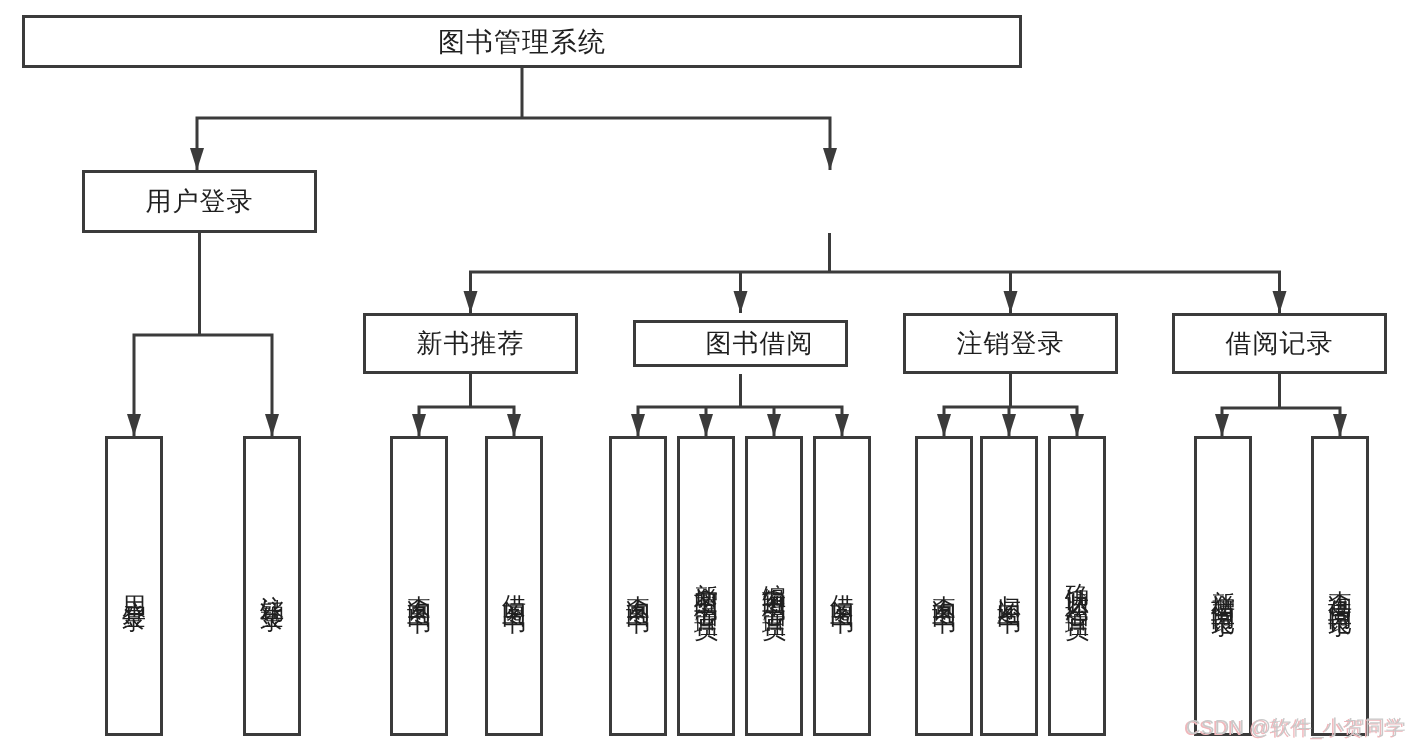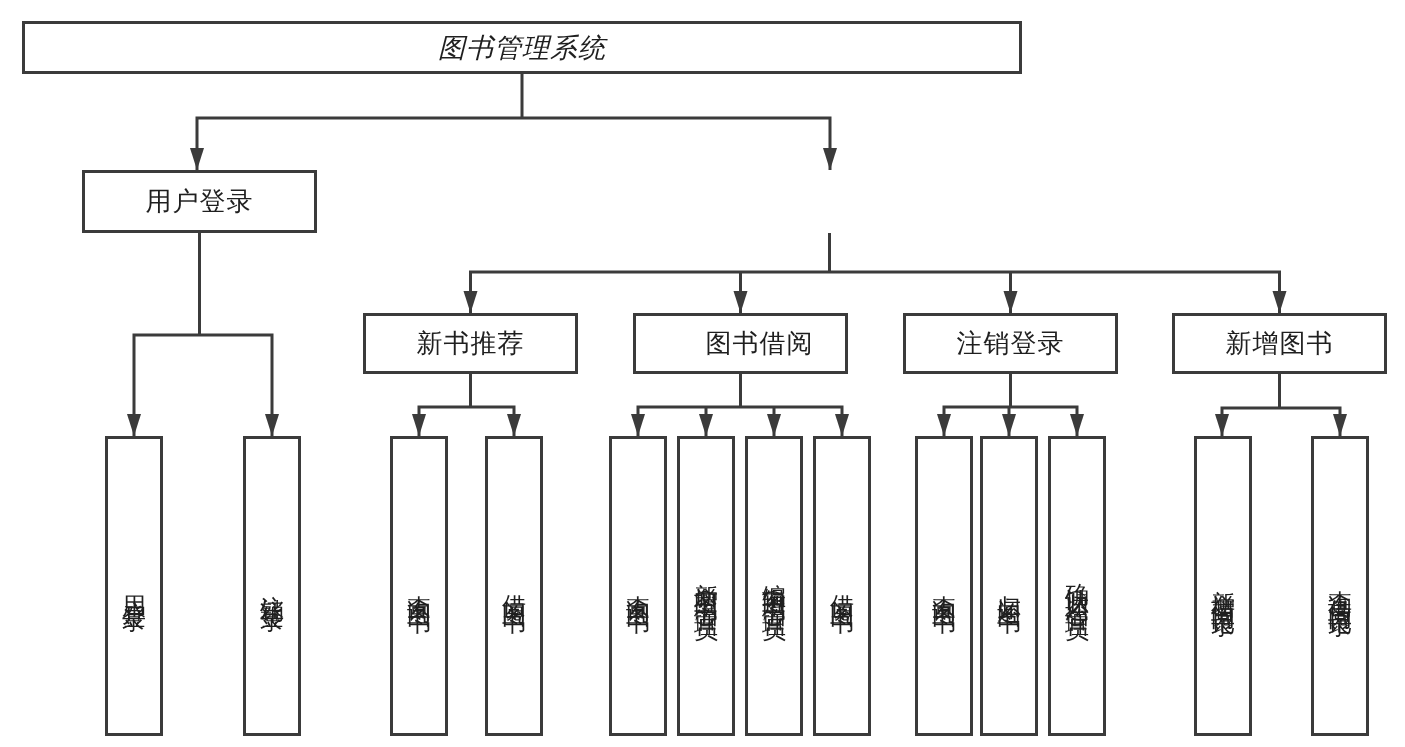--- a/index.html
+++ b/index.html
@@ -90,41 +90,42 @@
       <polygon points="767,414 781,414 774,436"></polygon>
       <polygon points="835,414 849,414 842,436"></polygon>
       <polygon points="937,414 951,414 944,436"></polygon>
       <polygon points="1002,414 1016,414 1009,436"></polygon>
       <polygon points="1070,414 1084,414 1077,436"></polygon>
       <polygon points="1215,414 1229,414 1222,436"></polygon>
       <polygon points="1333,414 1347,414 1340,436"></polygon>
     </g>
   </svg>
 
-  <div class="hbox root-box" style="left:22px; top:21px; width:1000px; height:53px;font-style:italic;">图书管理系统</div>
+  <div class="hbox root-box" style="left:22px; top:15px; width:1000px; height:53px;">图书管理系统</div>
 
   <div class="hbox" style="left:82px; top:170px; width:235px; height:63px;">用户登录</div>
 
   <div class="hbox" style="left:363px; top:313px; width:215px; height:61px;">新书推荐</div>
-  <div class="hbox" style="left:633px; top:313px; width:215px; height:61px;padding-left:38px;">图书借阅</div>
+  <div class="hbox" style="left:633px; top:320px; width:215px; height:47px;padding-left:38px;">图书借阅</div>
   <div class="hbox" style="left:903px; top:313px; width:215px; height:61px;">注销登录</div>
-  <div class="hbox" style="left:1172px; top:313px; width:215px; height:61px;">新增图书</div>
+  <div class="hbox" style="left:1172px; top:313px; width:215px; height:61px;">借阅记录</div>
 
   <div class="vbox" style="left:105px;">用户登录</div>
   <div class="vbox" style="left:243px;">注销登录</div>
 
   <div class="vbox" style="left:390px;">查询图书</div>
   <div class="vbox" style="left:485px;">借阅图书</div>
 
   <div class="vbox" style="left:609px;">查询图书</div>
   <div class="vbox" style="left:677px;">新增图书（管理员）</div>
   <div class="vbox" style="left:745px;">编辑图书（管理员）</div>
   <div class="vbox" style="left:813px;">借阅图书</div>
 
   <div class="vbox" style="left:915px;">查询图书</div>
   <div class="vbox" style="left:980px;">归还图书</div>
   <div class="vbox" style="left:1048px;">确认归还（管理员）</div>
 
   <div class="vbox" style="left:1194px;">新增借阅记录</div>
   <div class="vbox" style="left:1311px;">查询借阅记录</div>
 
+  <div class="watermark">CSDN @软件_小贺同学</div>
 
 </div>
 
 </body></html>

